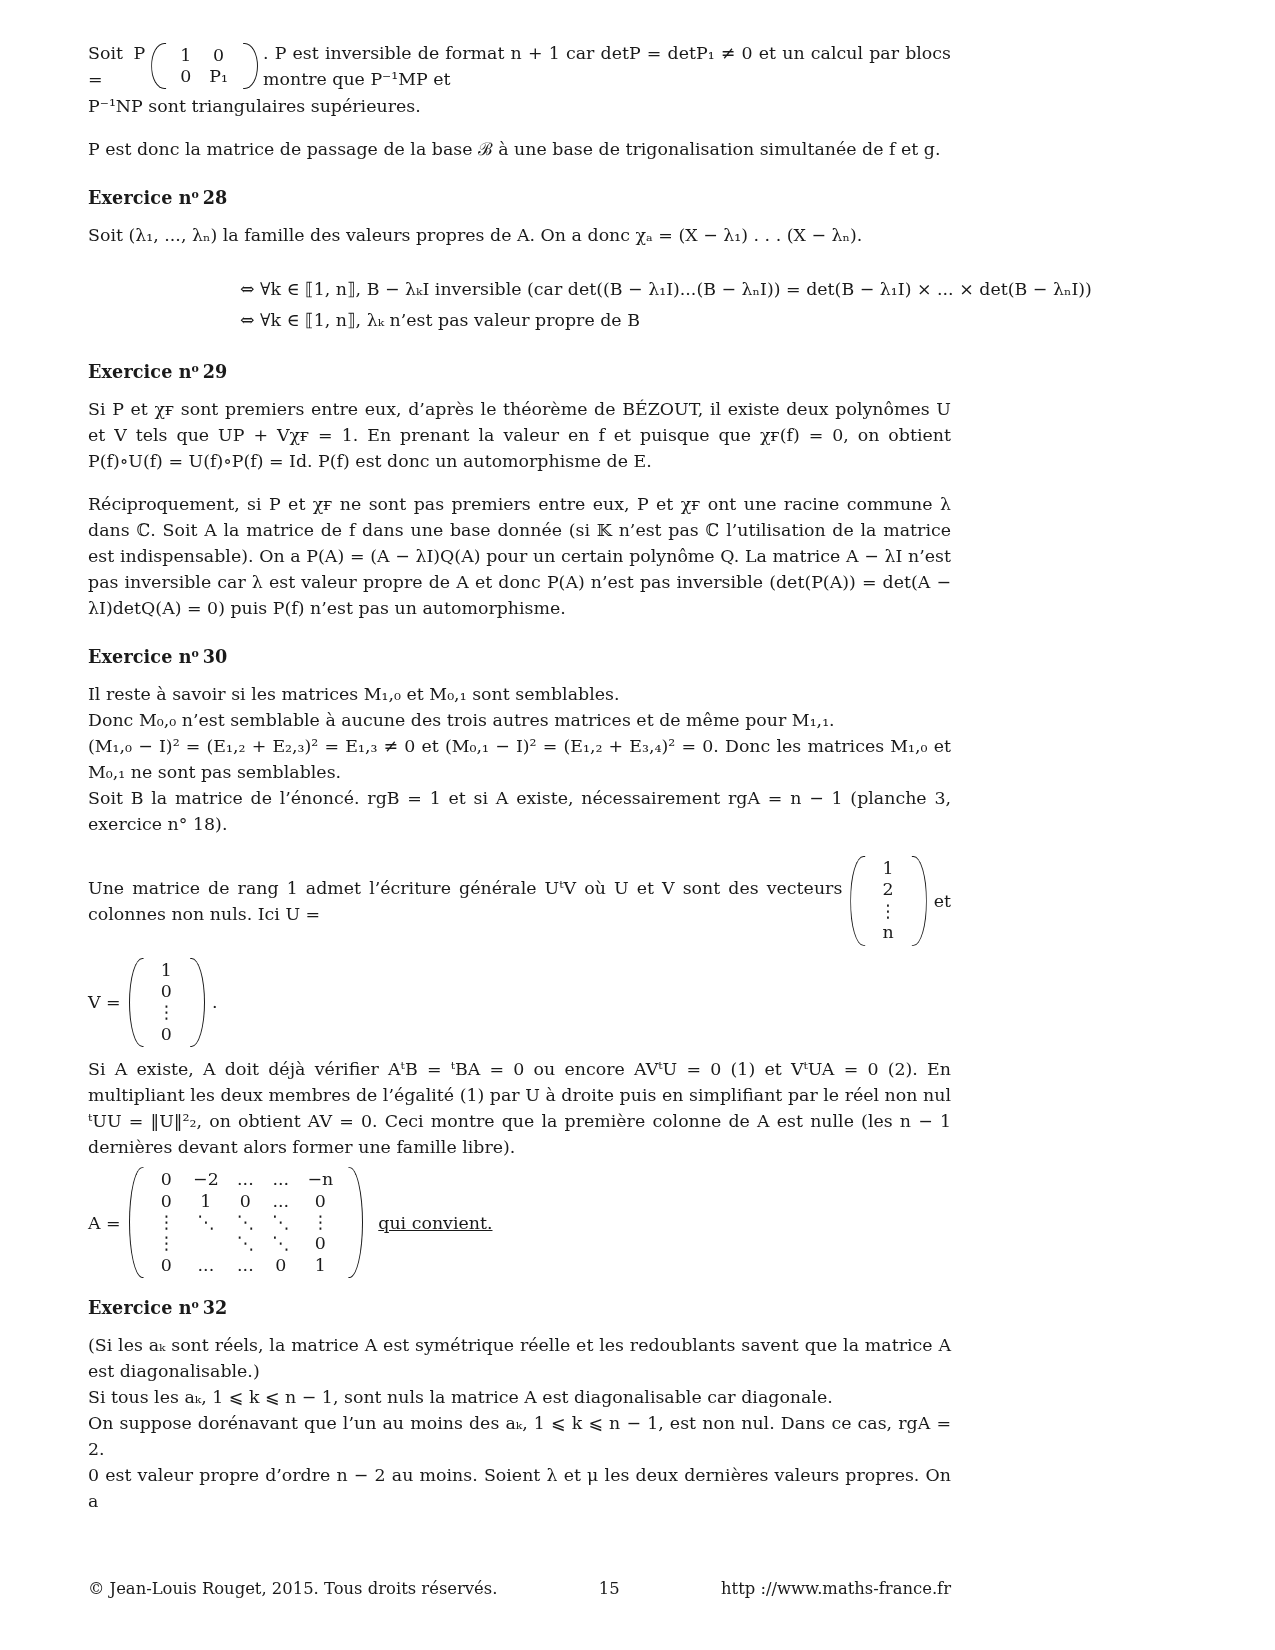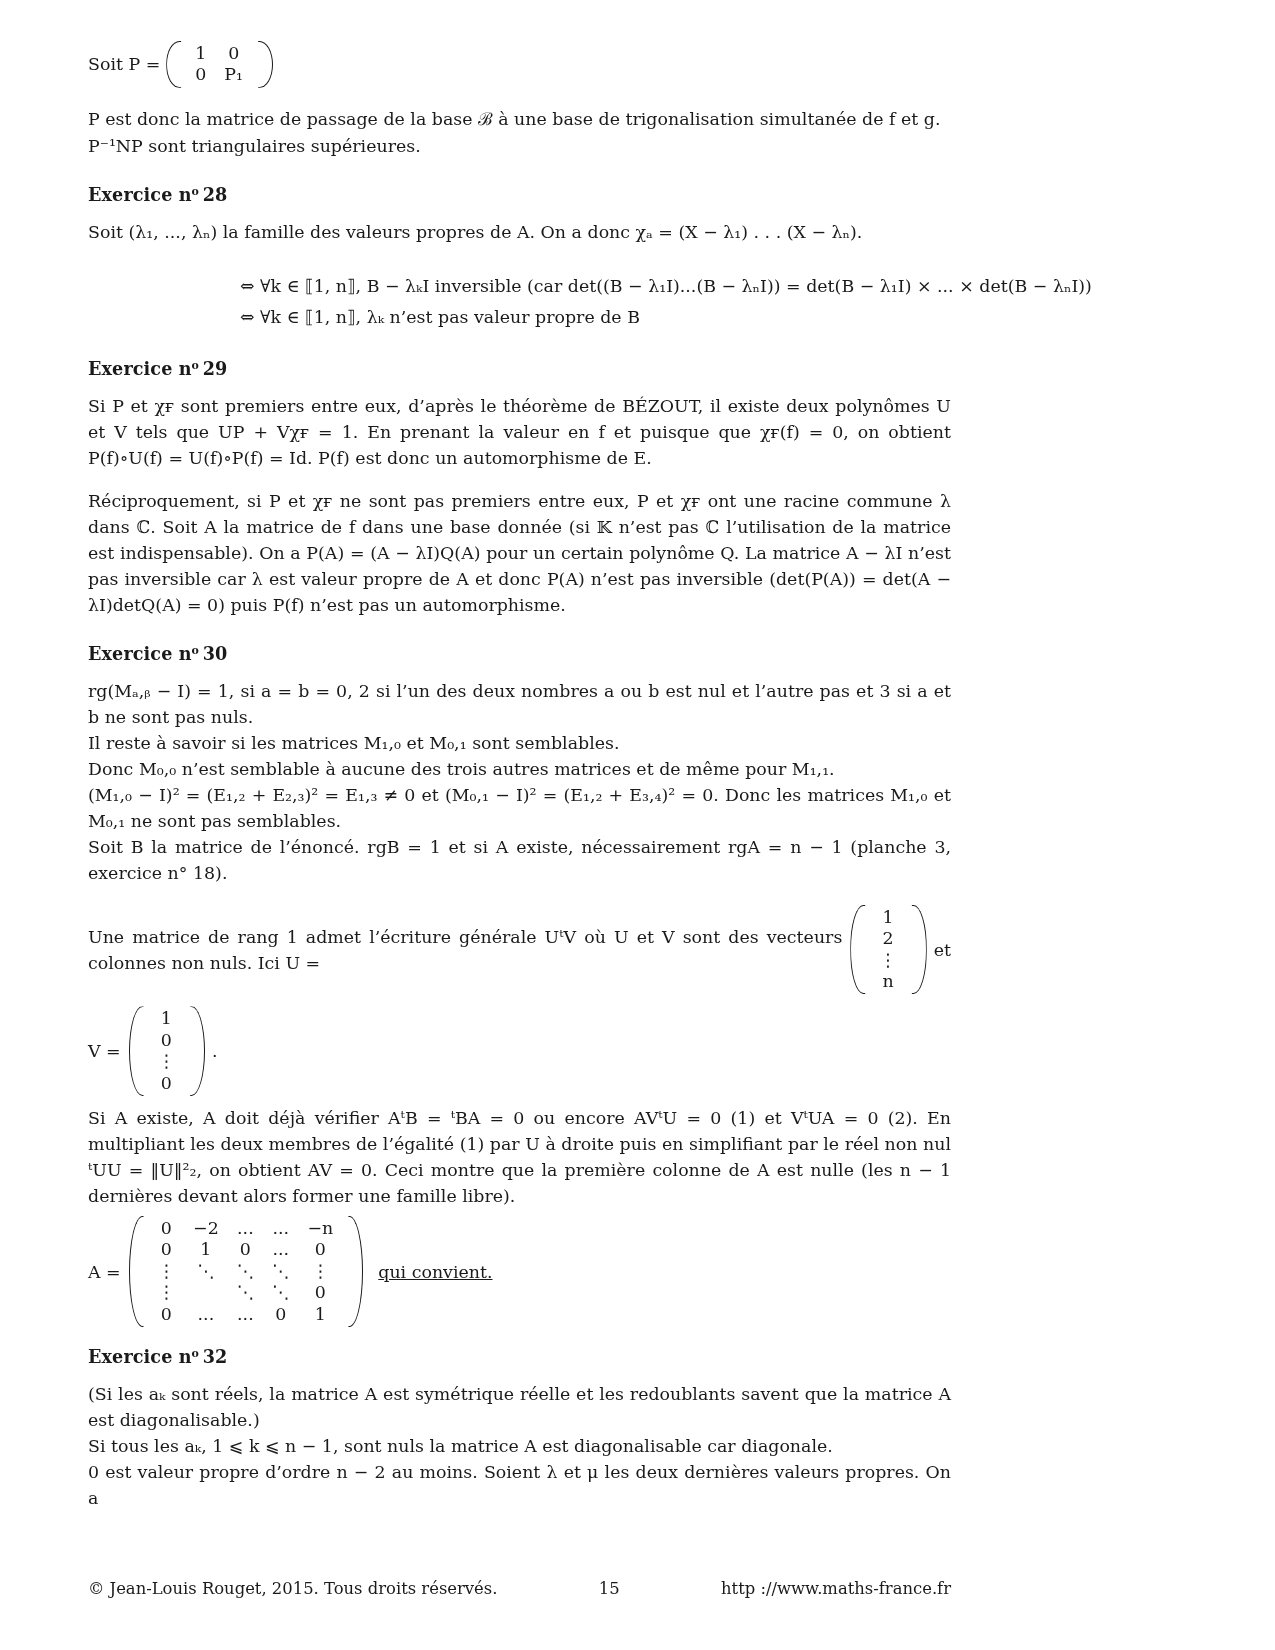--- a/index.html
+++ b/index.html
@@ -128,46 +128,46 @@
       <span class="mat" style="margin:0 6px;">
         <span class="paren l"></span>
         <span class="grid" style="grid-template-columns:repeat(2,auto);">
           <span class="cell">1</span>
           <span class="cell">0</span>
           <span class="cell">0</span>
           <span class="cell">P₁</span>
         </span>
         <span class="paren r"></span>
       </span>
-    </span>
-  </div>
+      <span>. P est inversible de format n + 1 car detP = detP₁ ≠ 0 et un calcul par blocs montre que P⁻¹MP et</span>
+    </span>
+  </div>
+  <div class="para tight">P⁻¹NP sont triangulaires supérieures.</div>
+
   <div class="para block-gap">P est donc la matrice de passage de la base ℬ à une base de trigonalisation simultanée de f et g.</div>
-
-  <div class="para tight">P⁻¹NP sont triangulaires supérieures.</div>
 
   <div class="exo">
     <span>Exercice n</span><sup>o</sup> <span>28</span>
   </div>
   <div class="para">Soit (λ₁, ..., λₙ) la famille des valeurs propres de A. On a donc χₐ = (X − λ₁) . . . (X − λₙ).</div>
 
   <div class="eqblock">
     <div class="eqline eq-indent">⇔ ∀k ∈ ⟦1, n⟧,  B − λₖI inversible (car det((B − λ₁I)...(B − λₙI)) = det(B − λ₁I) × ... × det(B − λₙI))</div>
     <div class="eqline eq-indent">⇔ ∀k ∈ ⟦1, n⟧, λₖ n’est pas valeur propre de B</div>
   </div>
 
   <div class="exo">
     <span>Exercice n</span><sup>o</sup> <span>29</span>
   </div>
   <div class="para">Si P et χғ sont premiers entre eux, d’après le théorème de BÉZOUT, il existe deux polynômes U et V tels que UP + Vχғ = 1. En prenant la valeur en f et puisque que χғ(f) = 0, on obtient P(f)∘U(f) = U(f)∘P(f) = Id. P(f) est donc un automorphisme de E.</div>
   <div class="para block-gap">Réciproquement, si P et χғ ne sont pas premiers entre eux, P et χғ ont une racine commune λ dans ℂ. Soit A la matrice de f dans une base donnée (si 𝕂 n’est pas ℂ l’utilisation de la matrice est indispensable). On a P(A) = (A − λI)Q(A) pour un certain polynôme Q. La matrice A − λI n’est pas inversible car λ est valeur propre de A et donc P(A) n’est pas inversible (det(P(A)) = det(A − λI)detQ(A) = 0) puis P(f) n’est pas un automorphisme.</div>
 
   <div class="exo">
     <span>Exercice n</span><sup>o</sup> <span>30</span>
   </div>
-  <div class="para">rg(Mₐ,ᵦ − I) = 1, si a = b = 0, 2 si l’un des deux nombres a ou b est nul et l’autre pas et 3 si a et b ne sont pas nuls.</div>
   <div class="para">Il reste à savoir si les matrices M₁,₀ et M₀,₁ sont semblables.</div>
   <div class="para">Donc M₀,₀ n’est semblable à aucune des trois autres matrices et de même pour M₁,₁.</div>
   <div class="para">(M₁,₀ − I)² = (E₁,₂ + E₂,₃)² = E₁,₃ ≠ 0 et (M₀,₁ − I)² = (E₁,₂ + E₃,₄)² = 0. Donc les matrices M₁,₀ et M₀,₁ ne sont pas semblables.</div>
 
   <div class="para">Soit B la matrice de l’énoncé. rgB = 1 et si A existe, nécessairement rgA = n − 1 (planche 3, exercice n° 18).</div>
 
   <div class="vecline" style="margin-top:18px;">
     <span class="para" style="flex:0 1 auto;">Une matrice de rang 1 admet l’écriture générale UᵗV où U et V sont des vecteurs colonnes non nuls. Ici U =</span>
     <span class="mat" style="margin:0 8px;">
       <span class="paren l"></span>
@@ -237,20 +237,21 @@
       <span class="paren r"></span>
     </span>
     <span class="trail">qui convient.</span>
   </div>
 
   <div class="exo" style="margin-top:18px;">
     <span>Exercice n</span><sup>o</sup> <span>32</span>
   </div>
   <div class="para">(Si les aₖ sont réels, la matrice A est symétrique réelle et les redoublants savent que la matrice A est diagonalisable.)</div>
   <div class="para">Si tous les aₖ, 1 ⩽ k ⩽ n − 1, sont nuls la matrice A est diagonalisable car diagonale.</div>
+  <div class="para">On suppose dorénavant que l’un au moins des aₖ, 1 ⩽ k ⩽ n − 1, est non nul. Dans ce cas, rgA = 2.</div>
   <div class="para">0 est valeur propre d’ordre n − 2 au moins. Soient λ et μ les deux dernières valeurs propres. On a</div>
 
   <div class="footer">
     <span class="copy">© Jean-Louis Rouget, 2015. Tous droits réservés.</span>
     <span class="pageno">15</span>
     <span class="url">http ://www.maths-france.fr</span>
   </div>
 
 </div>
 

